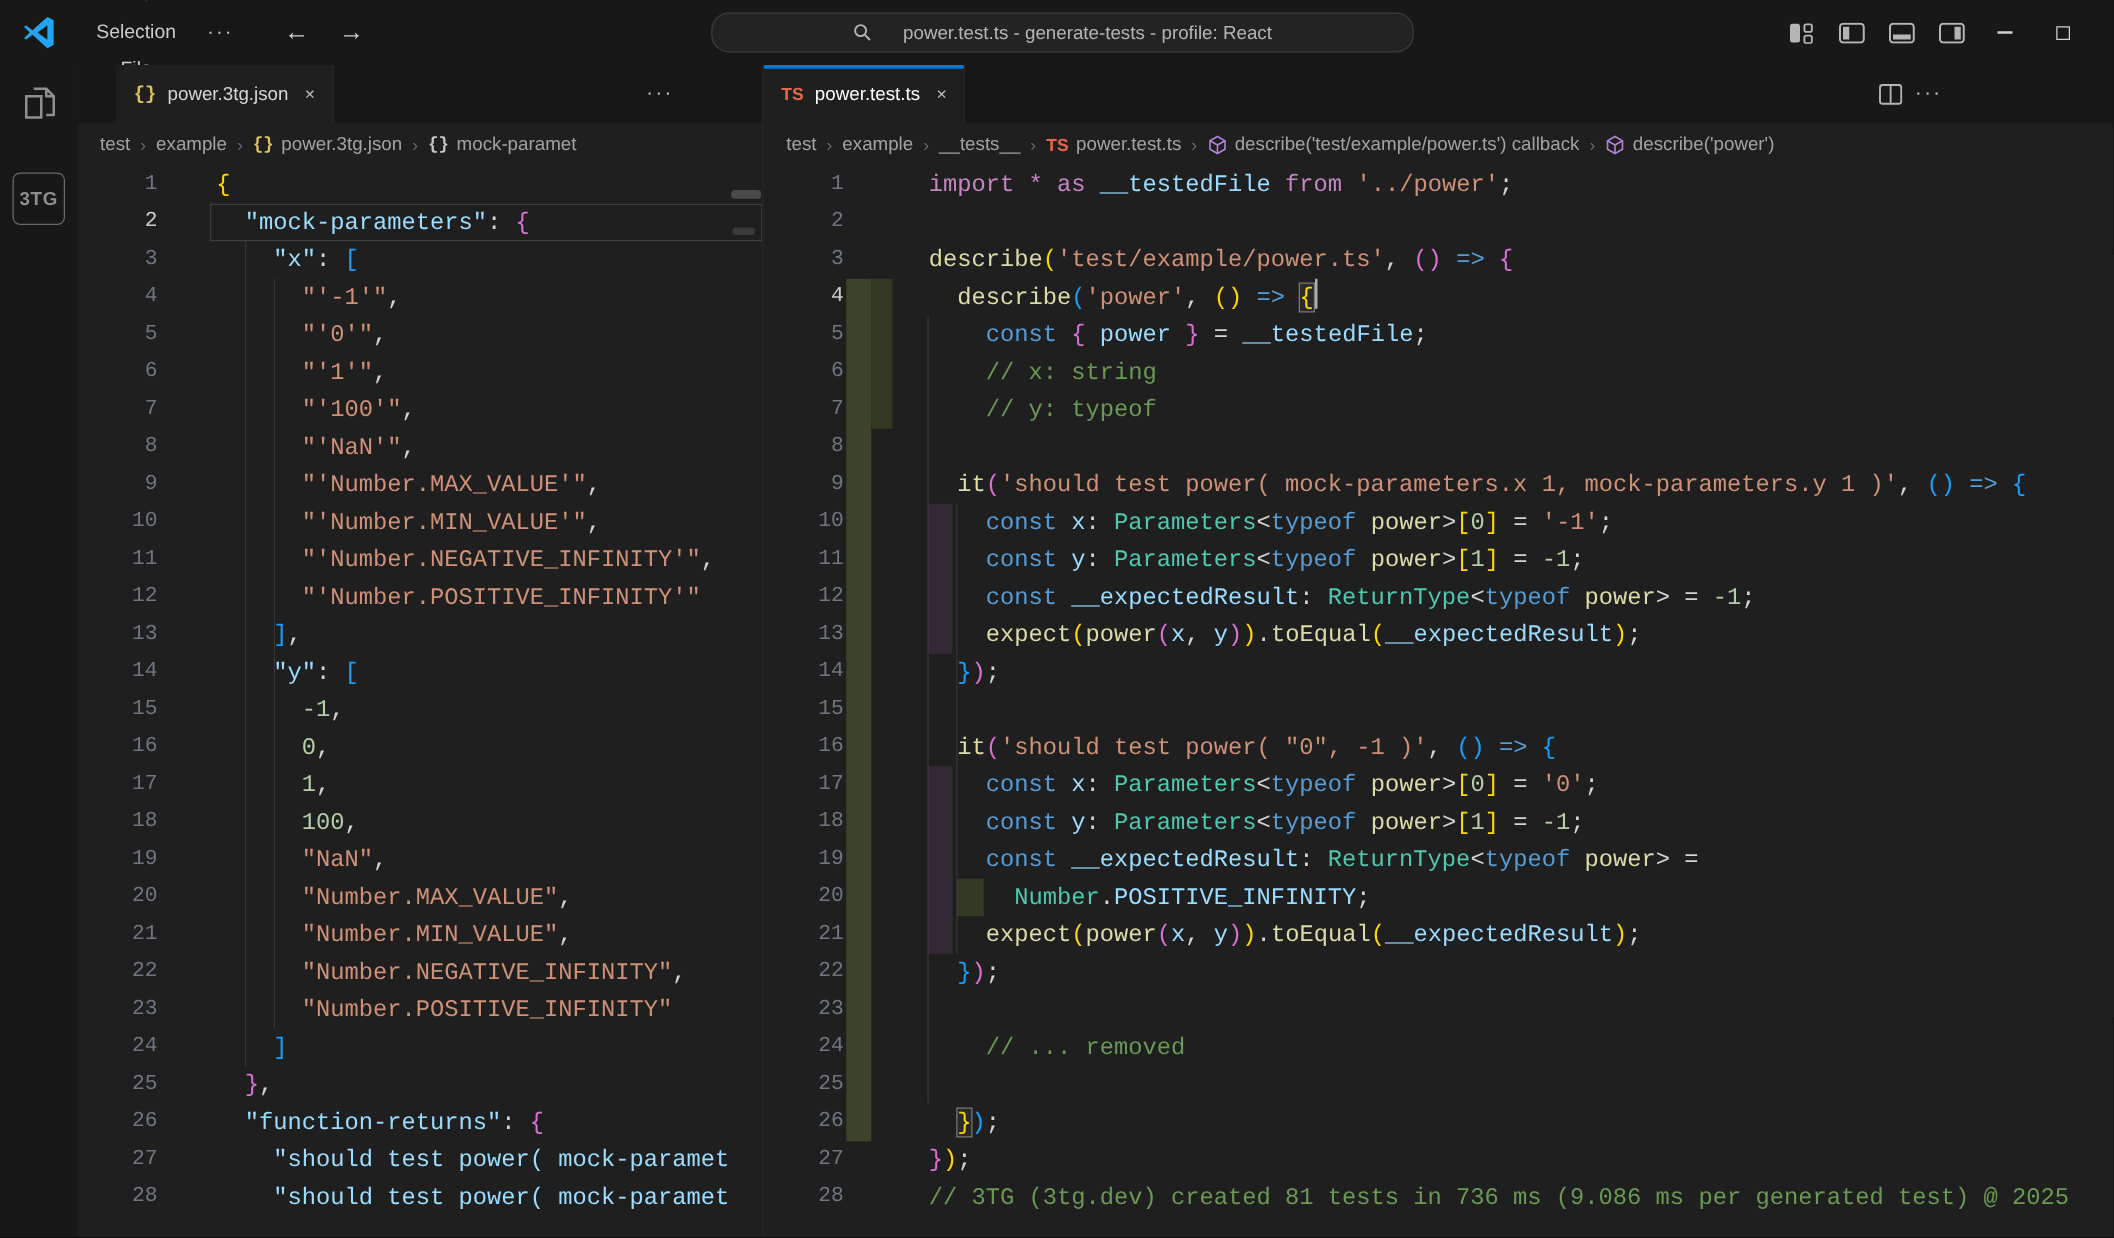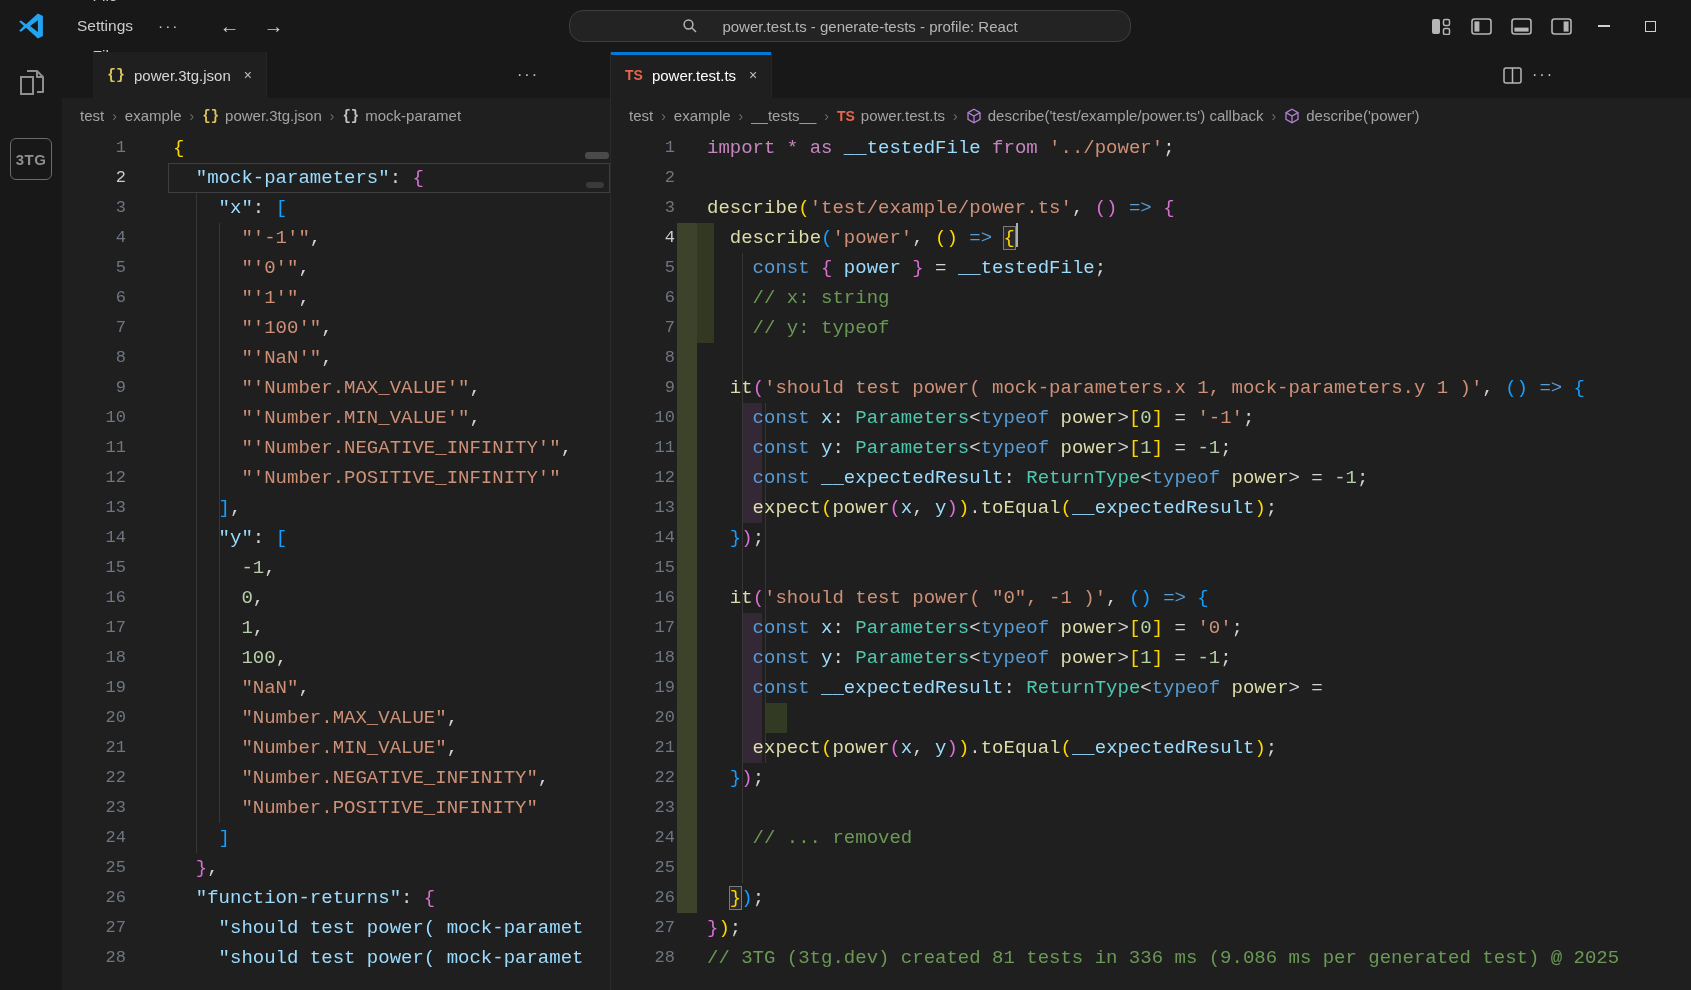--- a/index.html
+++ b/index.html
@@ -61,21 +61,21 @@
   .bc-obj { color:#c4c4c4; font-family:"Liberation Mono",monospace; font-weight:700; font-size:14px; }
   
   .editor { position:absolute; top:81px; left:0; right:0; bottom:0; background:#1f1f1f; overflow:hidden;
             font-family:"Liberation Mono","DejaVu Sans Mono",monospace; font-size:19px; }
   .dec-layer { position:absolute; inset:0; pointer-events:none; }
   .code-line { position:relative; height:30px; line-height:30px; white-space:pre; display:flex; }
   .ln { flex:none; text-align:right; color:#6e7681; font-size:17px; }
   .left-ed .ln { width:64px; padding-right:0; }
   .left-ed .line-content { margin-left:47px; }
   .right-ed .ln { width:64px; }
-  .right-ed .line-content { margin-left:32px; }
+  .right-ed .line-content { margin-left:68px; }
   .ln.active { color:#cccccc; }
   .line-content { white-space:pre; }
   .tk-k { color:#569cd6; } .tk-ctl { color:#c586c0; } .tk-v { color:#9cdcfe; }
   .tk-s { color:#ce9178; } .tk-n { color:#b5cea8; } .tk-t { color:#4ec9b0; }
   .tk-f { color:#dcdcaa; } .tk-c { color:#6a9955; } .tk-w { color:#d4d4d4; }
   .tk-b1 { color:#ffd700; } .tk-b2 { color:#da70d6; } .tk-b3 { color:#179fff; }
   .boxed { outline:1px solid #7a7a7a; background:rgba(120,120,120,0.12); }
   .caret { display:inline-block; width:2px; height:24px; background:#aeafad; vertical-align:-4px; margin-left:1px; }
   .guide { position:absolute; width:1px; background:#363636; }
   .dec { position:absolute; }
@@ -93,21 +93,21 @@
 <div class="window">
 
   <div class="titlebar">
     <div class="tb-left">
       <svg class="logo" viewBox="0 0 24 24">
         <path fill="#22a4f2" d="M17.5 2 L8 10.6 L4 7.5 L2.5 8.3 L6.3 12 L2.5 15.7 L4 16.5 L8 13.4 L17.5 22 L21.5 20 V4 Z M17.5 7.3 V16.7 L11.3 12 Z"></path>
       </svg>
       <div class="menubar" id="menubar">
           <div class="menu-item">File</div>
           <div class="menu-item">File</div>
-          <div class="menu-item">Settings</div>
+          <div class="menu-item">Selection</div>
           <div class="menu-item">File</div>
           <div class="menu-item">Go</div>
         </div>
       <div class="menu-more">···</div>
       <div class="nav-arrows">
         <span class="nav-arrow">←</span>
         <span class="nav-arrow">→</span>
       </div>
     </div>
     <div class="command-center">
@@ -305,28 +305,28 @@
           <div class="code-line"><span class="ln">10</span><span class="line-content"><span class="tk-k">    const</span><span class="tk-w"> </span><span class="tk-v">x</span><span class="tk-w">: </span><span class="tk-t">Parameters</span><span class="tk-w">&lt;</span><span class="tk-k">typeof</span><span class="tk-w"> </span><span class="tk-f">power</span><span class="tk-w">&gt;</span><span class="tk-b1">[</span><span class="tk-n">0</span><span class="tk-b1">]</span><span class="tk-w"> = </span><span class="tk-s">'-1'</span><span class="tk-w">;</span></span></div>
           <div class="code-line"><span class="ln">11</span><span class="line-content"><span class="tk-k">    const</span><span class="tk-w"> </span><span class="tk-v">y</span><span class="tk-w">: </span><span class="tk-t">Parameters</span><span class="tk-w">&lt;</span><span class="tk-k">typeof</span><span class="tk-w"> </span><span class="tk-f">power</span><span class="tk-w">&gt;</span><span class="tk-b1">[</span><span class="tk-n">1</span><span class="tk-b1">]</span><span class="tk-w"> = </span><span class="tk-n">-1</span><span class="tk-w">;</span></span></div>
           <div class="code-line"><span class="ln">12</span><span class="line-content"><span class="tk-k">    const</span><span class="tk-w"> </span><span class="tk-v">__expectedResult</span><span class="tk-w">: </span><span class="tk-t">ReturnType</span><span class="tk-w">&lt;</span><span class="tk-k">typeof</span><span class="tk-w"> </span><span class="tk-f">power</span><span class="tk-w">&gt; = </span><span class="tk-n">-1</span><span class="tk-w">;</span></span></div>
           <div class="code-line"><span class="ln">13</span><span class="line-content"><span class="tk-f">    expect</span><span class="tk-b1">(</span><span class="tk-f">power</span><span class="tk-b2">(</span><span class="tk-v">x</span><span class="tk-w">, </span><span class="tk-v">y</span><span class="tk-b2">)</span><span class="tk-b1">)</span><span class="tk-w">.</span><span class="tk-f">toEqual</span><span class="tk-b1">(</span><span class="tk-v">__expectedResult</span><span class="tk-b1">)</span><span class="tk-w">;</span></span></div>
           <div class="code-line"><span class="ln">14</span><span class="line-content"><span class="tk-b3">  }</span><span class="tk-b2">)</span><span class="tk-w">;</span></span></div>
           <div class="code-line"><span class="ln">15</span><span class="line-content"></span></div>
           <div class="code-line"><span class="ln">16</span><span class="line-content"><span class="tk-w">  </span><span class="tk-f">it</span><span class="tk-b2">(</span><span class="tk-s">'should test power( "0", -1 )'</span><span class="tk-w">, </span><span class="tk-b3">()</span><span class="tk-w"> </span><span class="tk-k">=&gt;</span><span class="tk-w"> </span><span class="tk-b3">{</span></span></div>
           <div class="code-line"><span class="ln">17</span><span class="line-content"><span class="tk-k">    const</span><span class="tk-w"> </span><span class="tk-v">x</span><span class="tk-w">: </span><span class="tk-t">Parameters</span><span class="tk-w">&lt;</span><span class="tk-k">typeof</span><span class="tk-w"> </span><span class="tk-f">power</span><span class="tk-w">&gt;</span><span class="tk-b1">[</span><span class="tk-n">0</span><span class="tk-b1">]</span><span class="tk-w"> = </span><span class="tk-s">'0'</span><span class="tk-w">;</span></span></div>
           <div class="code-line"><span class="ln">18</span><span class="line-content"><span class="tk-k">    const</span><span class="tk-w"> </span><span class="tk-v">y</span><span class="tk-w">: </span><span class="tk-t">Parameters</span><span class="tk-w">&lt;</span><span class="tk-k">typeof</span><span class="tk-w"> </span><span class="tk-f">power</span><span class="tk-w">&gt;</span><span class="tk-b1">[</span><span class="tk-n">1</span><span class="tk-b1">]</span><span class="tk-w"> = </span><span class="tk-n">-1</span><span class="tk-w">;</span></span></div>
           <div class="code-line"><span class="ln">19</span><span class="line-content"><span class="tk-k">    const</span><span class="tk-w"> </span><span class="tk-v">__expectedResult</span><span class="tk-w">: </span><span class="tk-t">ReturnType</span><span class="tk-w">&lt;</span><span class="tk-k">typeof</span><span class="tk-w"> </span><span class="tk-f">power</span><span class="tk-w">&gt; =</span></span></div>
-          <div class="code-line"><span class="ln">20</span></div>
+          <div class="code-line"><span class="ln">20</span><span class="line-content"><span class="tk-t">      Number</span><span class="tk-w">.</span><span class="tk-v">POSITIVE_INFINITY</span><span class="tk-w">;</span></span></div>
           <div class="code-line"><span class="ln">21</span><span class="line-content"><span class="tk-f">    expect</span><span class="tk-b1">(</span><span class="tk-f">power</span><span class="tk-b2">(</span><span class="tk-v">x</span><span class="tk-w">, </span><span class="tk-v">y</span><span class="tk-b2">)</span><span class="tk-b1">)</span><span class="tk-w">.</span><span class="tk-f">toEqual</span><span class="tk-b1">(</span><span class="tk-v">__expectedResult</span><span class="tk-b1">)</span><span class="tk-w">;</span></span></div>
           <div class="code-line"><span class="ln">22</span><span class="line-content"><span class="tk-b3">  }</span><span class="tk-b2">)</span><span class="tk-w">;</span></span></div>
           <div class="code-line"><span class="ln">23</span><span class="line-content"></span></div>
           <div class="code-line"><span class="ln">24</span><span class="line-content"><span class="tk-c">    // ... removed</span></span></div>
           <div class="code-line"><span class="ln">25</span><span class="line-content"></span></div>
           <div class="code-line"><span class="ln">26</span><span class="line-content"><span class="tk-w">  </span><span class="tk-b1 boxed">}</span><span class="tk-b3">)</span><span class="tk-w">;</span></span></div>
           <div class="code-line"><span class="ln">27</span><span class="line-content"><span class="tk-b2">}</span><span class="tk-b1">)</span><span class="tk-w">;</span></span></div>
-          <div class="code-line"><span class="ln">28</span><span class="line-content"><span class="tk-c">// 3TG (3tg.dev) created 81 tests in 336 ms (9.086 ms per generated test) @ 2025</span></span></div>
+          <div class="code-line"><span class="ln">28</span><span class="line-content"><span class="tk-c">// 3TG (3tg.dev) created 81 tests in 736 ms (9.086 ms per generated test) @ 2025</span></span></div>
         </div>
     </div>
   </div>
 
   <div class="scroll-marker" style="left:585px; top:152px; width:24px; height:7px;"></div>
   <div class="scroll-marker" style="left:586px; top:182px; width:18px; height:6px; background:#3a3a3a;"></div>
 </div>
 
 </body></html>

